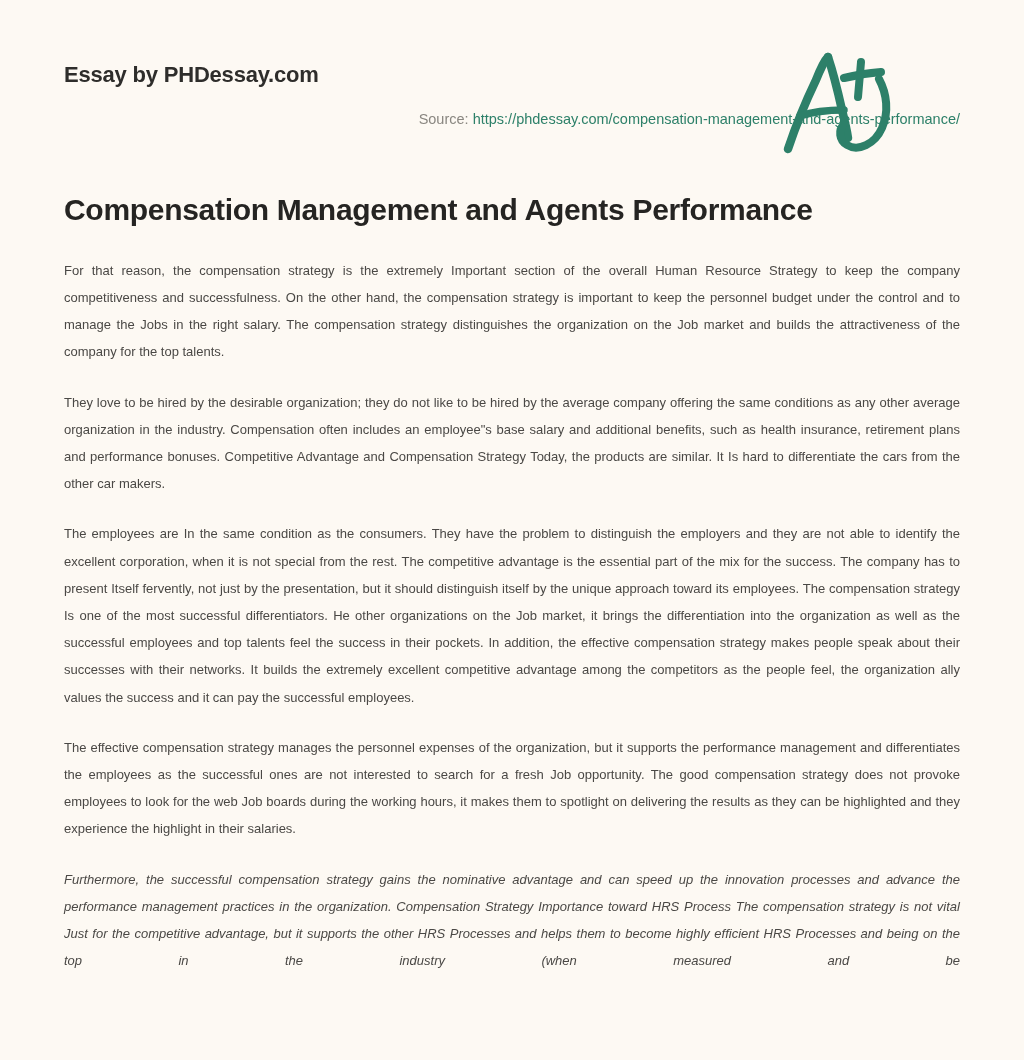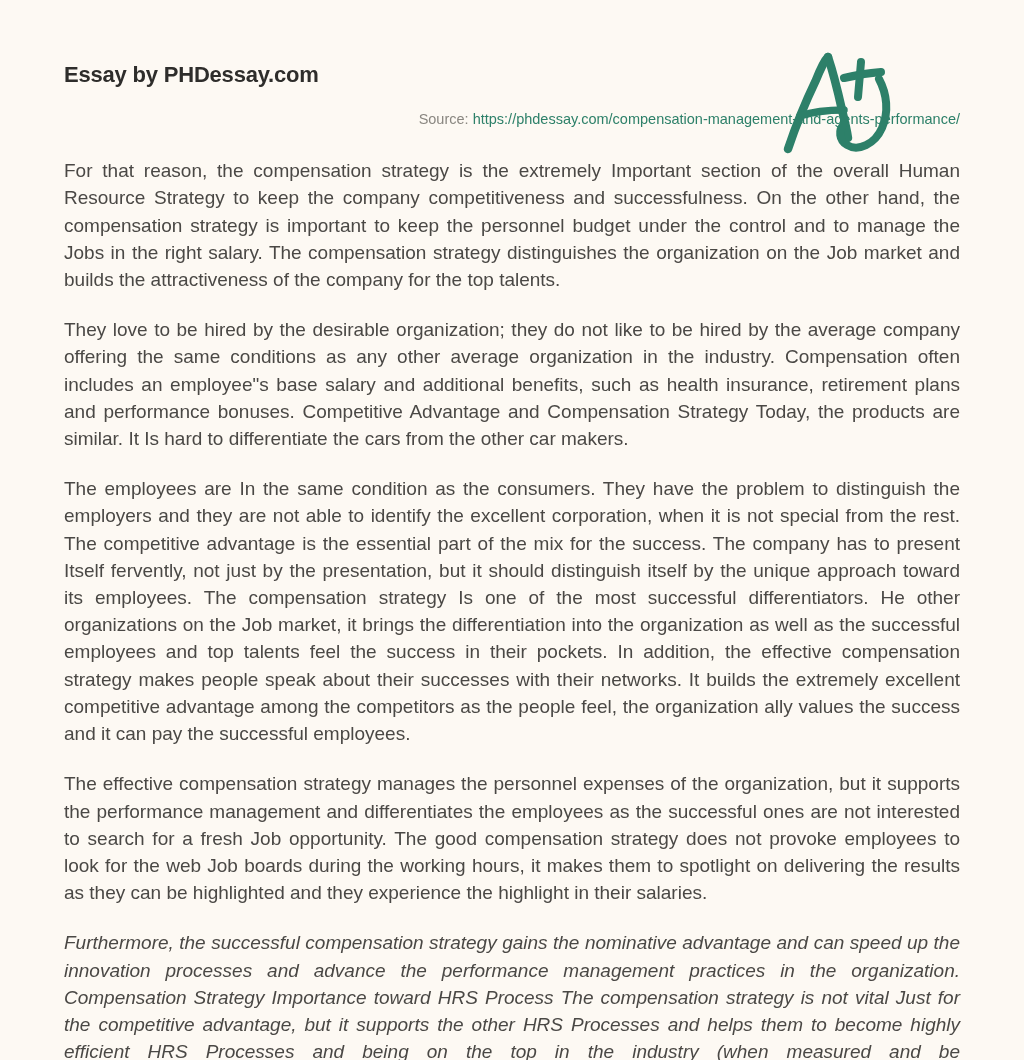--- a/index.html
+++ b/index.html
@@ -80,21 +80,21 @@
     color: #252422;
   }
 
   
   .article {
     padding-top: 28px;
   }
 
   .article p {
     margin: 0 0 23px 0;
-    font-size: 19px;
+    font-size: 13px;
     line-height: 27.2px;
     text-align: justify;
     text-justify: inter-word;
     color: #4a4845;
     hyphens: none;
   }
 
   .article p:last-child {
     margin-bottom: 0;
     text-align: justify;
@@ -130,20 +130,21 @@
 
         <path d="M83 14 C 82 26, 81 38, 80 49" stroke-width="8"></path>
 
         <path d="M66 30 C 78 27, 91 25, 103 24" stroke-width="8"></path>
 
         <path d="M101 31 C 109 46, 111 64, 104 80 C 97 96, 80 104, 69 97 C 61 92, 60 82, 66 76" stroke-width="8"></path>
       </svg>
     </div>
   </div>
 
+  <h1 class="doc-title">Compensation Management and Agents Performance</h1>
 
   <div class="article">
     <p>For that reason, the compensation strategy is the extremely Important section of the overall Human Resource Strategy to keep the company competitiveness and successfulness. On the other hand, the compensation strategy is important to keep the personnel budget under the control and to manage the Jobs in the right salary. The compensation strategy distinguishes the organization on the Job market and builds the attractiveness of the company for the top talents.</p>
     <p>They love to be hired by the desirable organization; they do not like to be hired by the average company offering the same conditions as any other average organization in the industry. Compensation often includes an employee"s base salary and additional benefits, such as health insurance, retirement plans and performance bonuses. Competitive Advantage and Compensation Strategy Today, the products are similar. It Is hard to differentiate the cars from the other car makers.</p>
     <p>The employees are In the same condition as the consumers. They have the problem to distinguish the employers and they are not able to identify the excellent corporation, when it is not special from the rest. The competitive advantage is the essential part of the mix for the success. The company has to present Itself fervently, not just by the presentation, but it should distinguish itself by the unique approach toward its employees. The compensation strategy Is one of the most successful differentiators. He other organizations on the Job market, it brings the differentiation into the organization as well as the successful employees and top talents feel the success in their pockets. In addition, the effective compensation strategy makes people speak about their successes with their networks. It builds the extremely excellent competitive advantage among the competitors as the people feel, the organization ally values the success and it can pay the successful employees.</p>
     <p>The effective compensation strategy manages the personnel expenses of the organization, but it supports the performance management and differentiates the employees as the successful ones are not interested to search for a fresh Job opportunity. The good compensation strategy does not provoke employees to look for the web Job boards during the working hours, it makes them to spotlight on delivering the results as they can be highlighted and they experience the highlight in their salaries.</p>
     <p>Furthermore, the successful compensation strategy gains the nominative advantage and can speed up the innovation processes and advance the performance management practices in the organization. Compensation Strategy Importance toward HRS Process The compensation strategy is not vital Just for the competitive advantage, but it supports the other HRS Processes and helps them to become highly efficient HRS Processes and being on the top in the industry (when measured and be</p>
   </div>
 
 </div>

